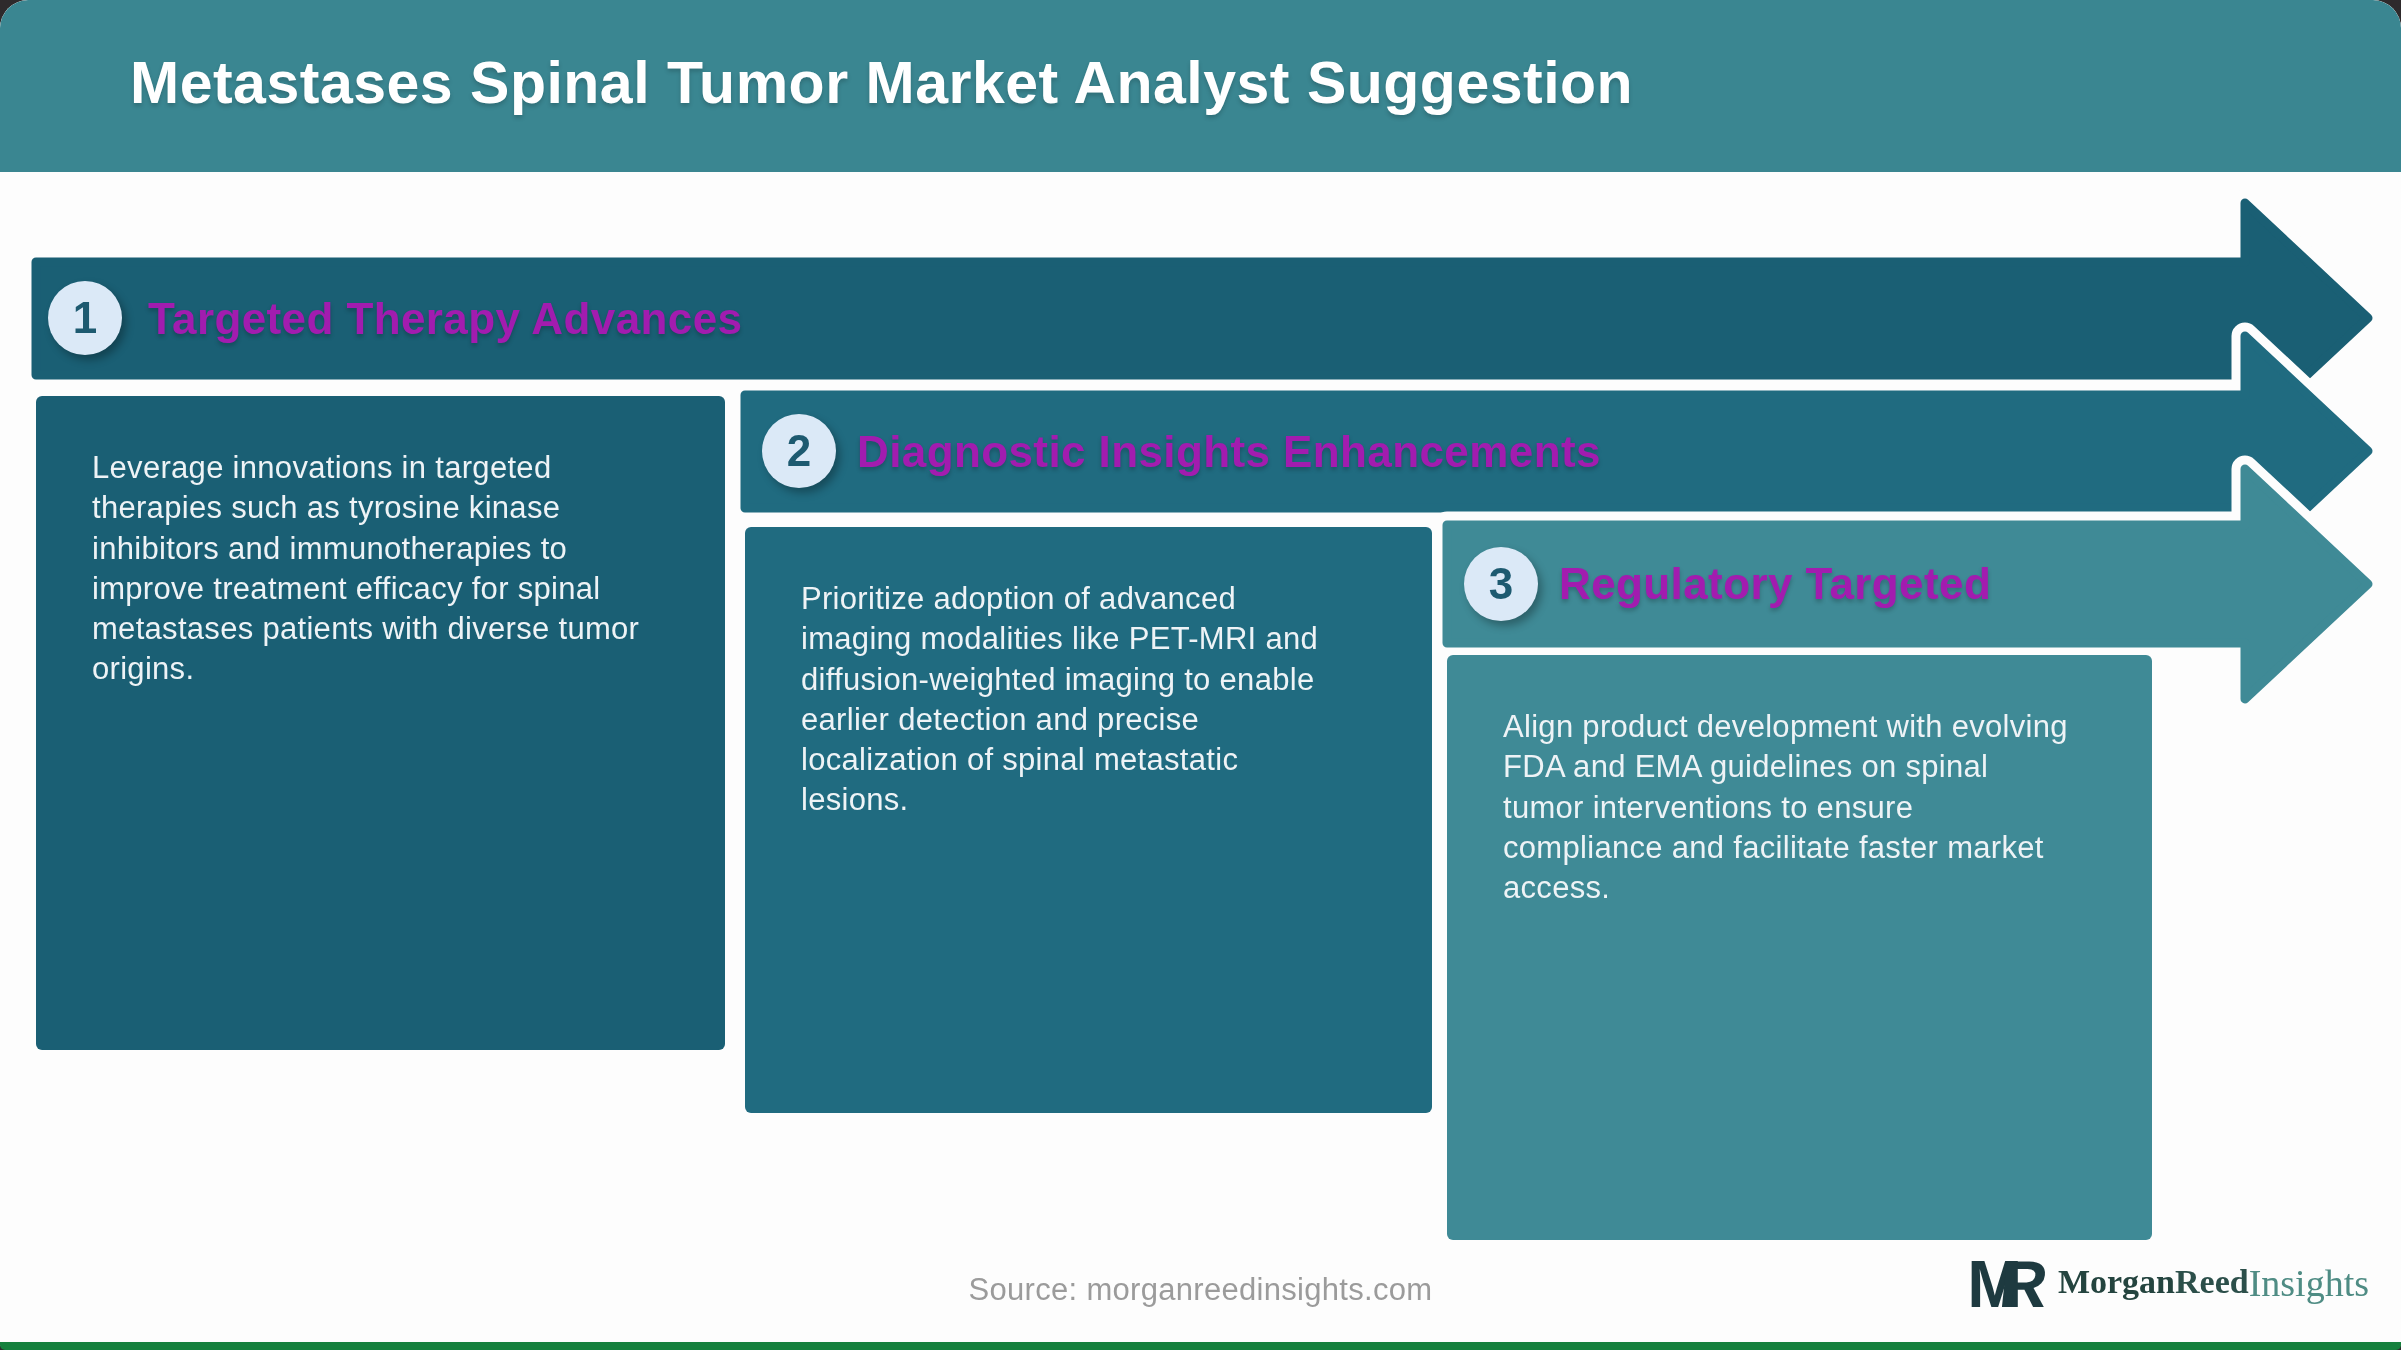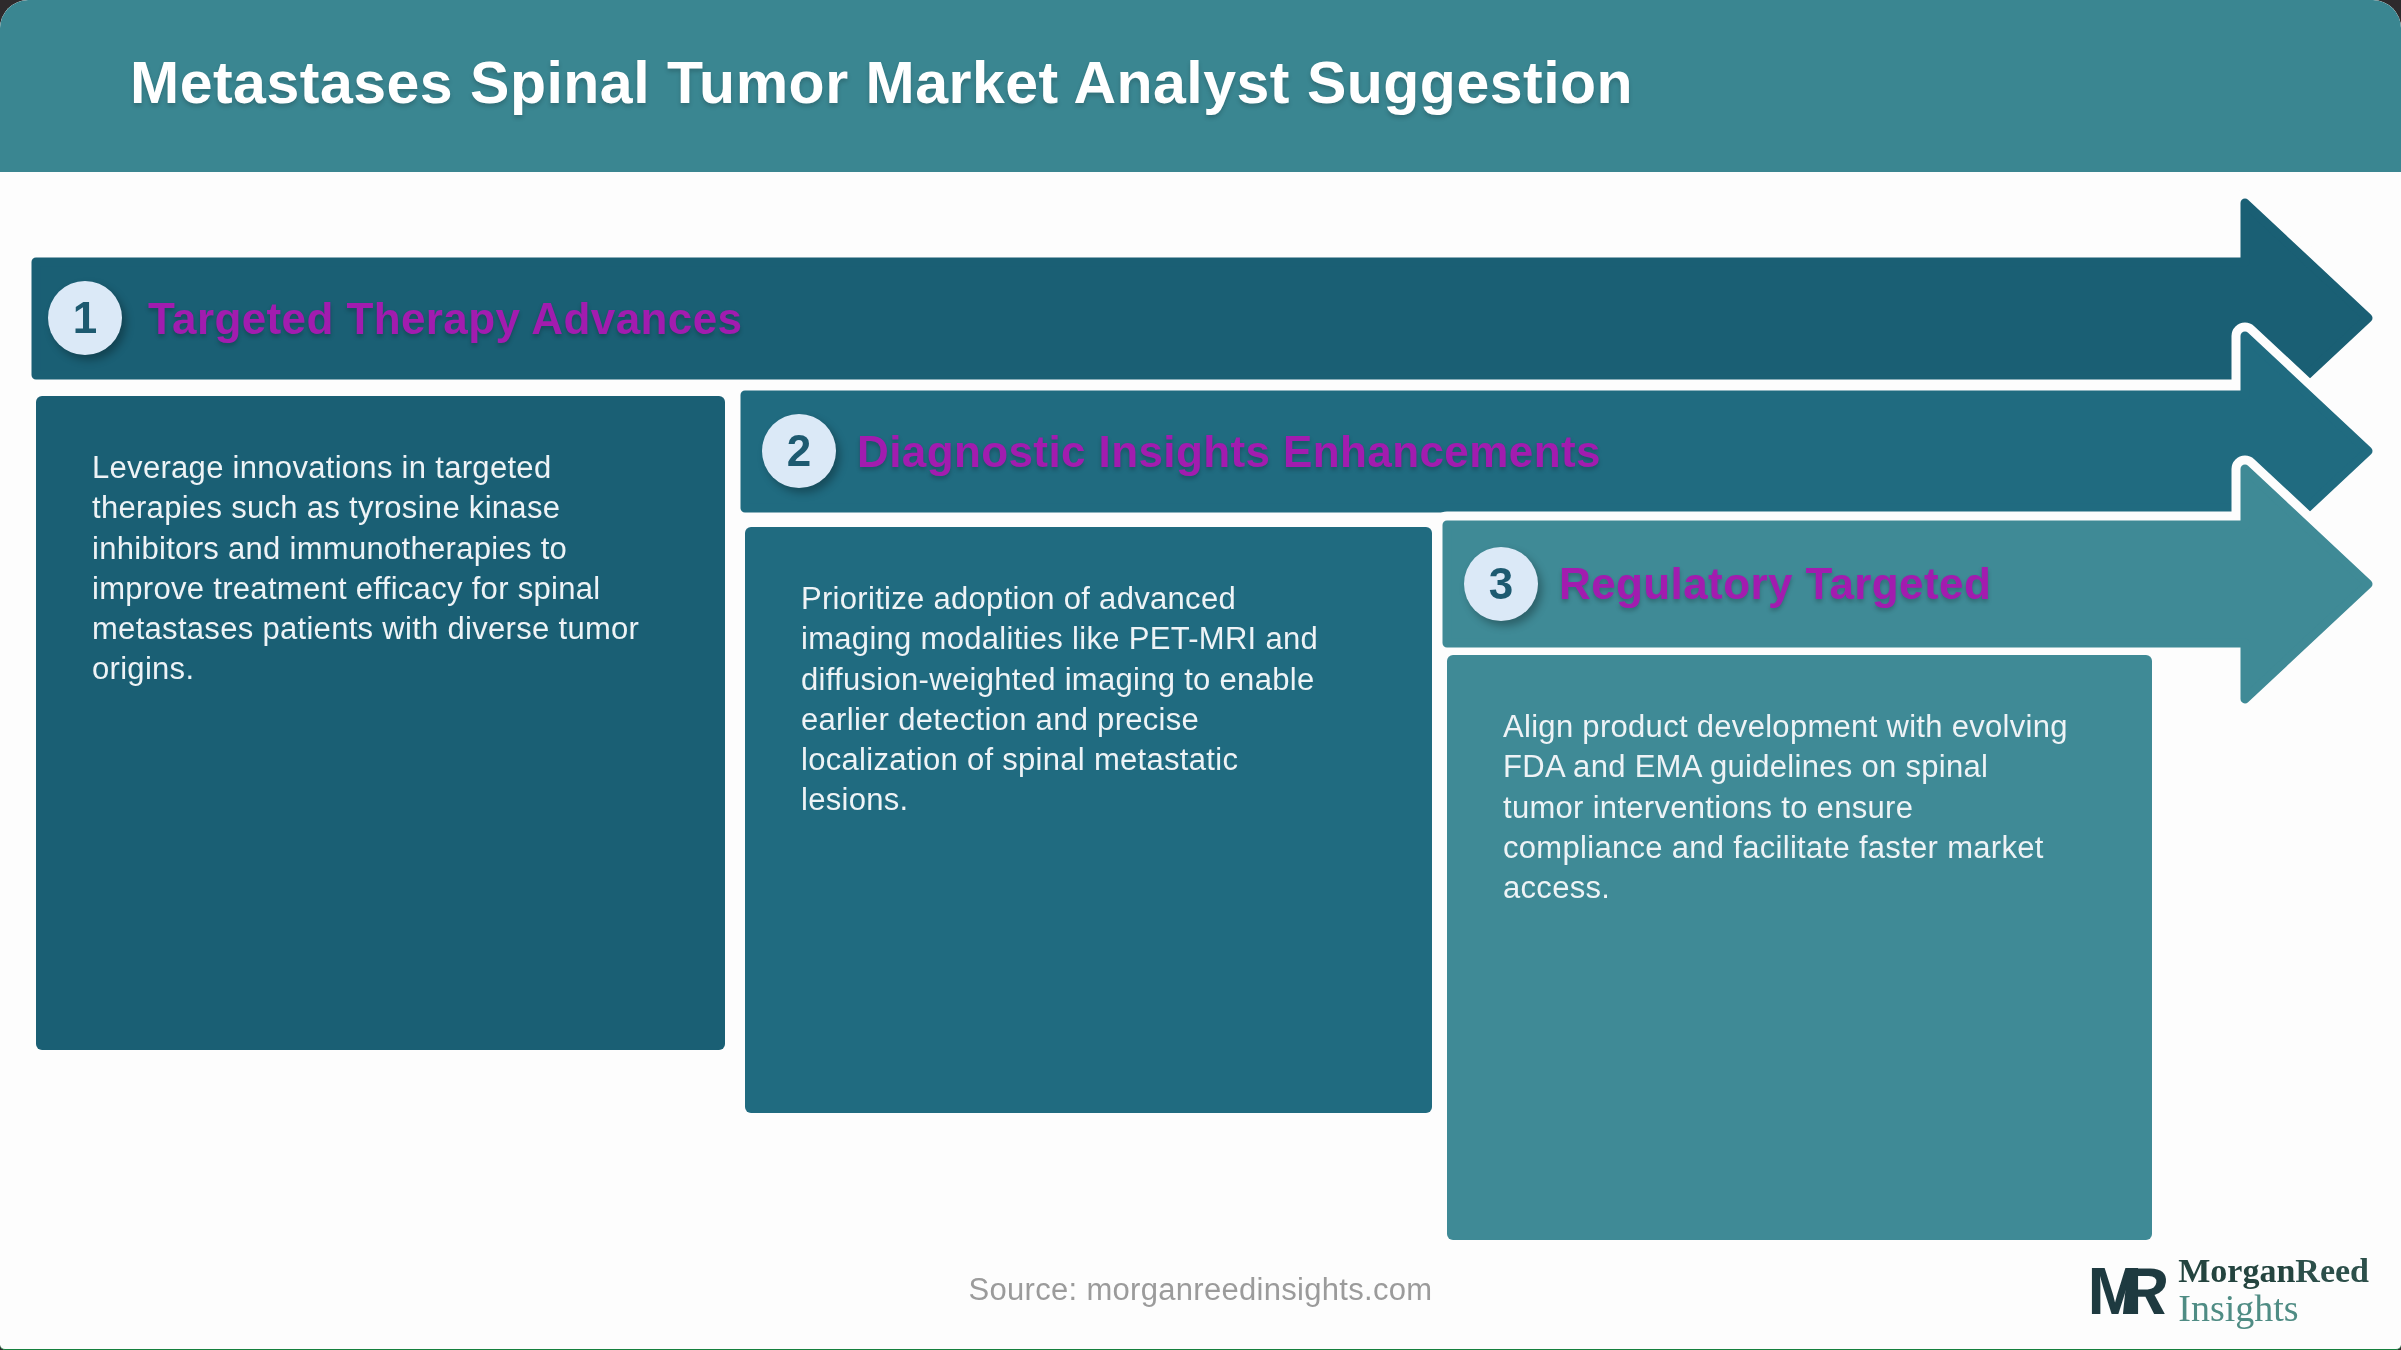--- a/index.html
+++ b/index.html
@@ -7,21 +7,21 @@
     width:2401px;height:1350px;
     background:#2e2a2c;
     font-family:"Liberation Sans", sans-serif;
     overflow:hidden;
   }
   .stage{
     position:relative;
     width:2401px;height:1350px;
     background:#fdfdfd;
     border-radius:28px 28px 5px 5px;
-    border-bottom:1px solid #15803d;
+    border-bottom:8px solid #15803d;
     box-sizing:border-box;
     overflow:hidden;
   }
   
   .header{
     position:absolute;left:0;top:0;width:2401px;height:172px;
     background:#3a8691;
     border-radius:28px 28px 0 0;
     display:flex;align-items:center;
   }
@@ -80,21 +80,21 @@
   }
   .logo{
     position:absolute;right:32px;bottom:20px;
     display:flex;align-items:center;gap:14px;
   }
   .monogram{
     display:flex;align-items:center;
     color:#1e3a40;font-size:66px;font-weight:bold;letter-spacing:-4px;
   }
   .monogram .mono-r{margin-left:-18px;transform:skewX(-6deg);}
-  .logo-text{display:flex;flex-direction:column;line-height:1.05;}
+  .logo-text{display:flex;flex-direction:row;line-height:1.05;}
   .logo-name{font-family:"Liberation Serif", serif;font-size:34px;font-weight:bold;color:#24443f;}
   .logo-name .name-secondary{font-weight:bold;color:#2c4f4a;}
   .logo-tagline{font-family:"Liberation Serif", serif;font-size:38px;color:#4f8c84;}
 </style>
 </head>
 <body>
 
 <div class="stage">
 
   <header class="header">

